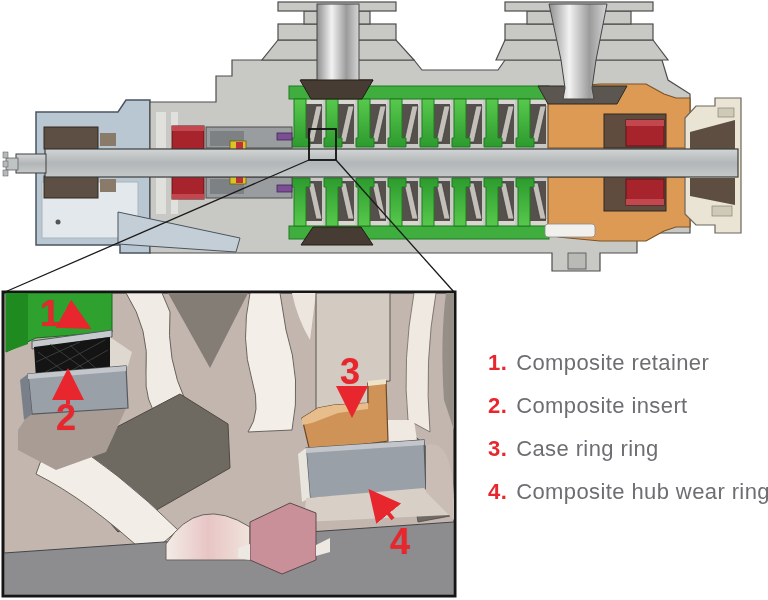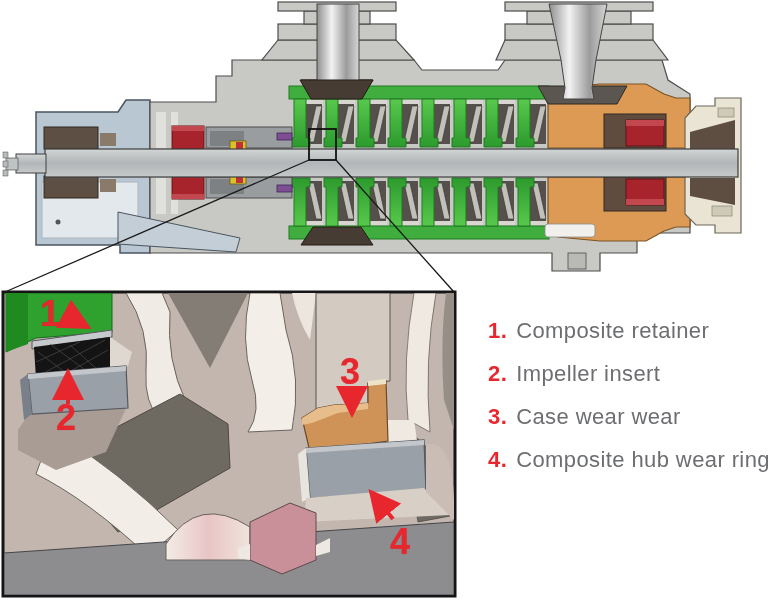--- a/index.html
+++ b/index.html
@@ -6,21 +6,21 @@
   body{width:768px;height:600px;overflow:hidden;position:relative;
        font-family:"Liberation Sans",sans-serif;}
   .stage-wrap{position:absolute;inset:0;width:768px;height:600px;}
   svg{position:absolute;left:0;top:0;}
   .callout-num{position:absolute;font-weight:700;font-size:36px;line-height:1;
                color:#e8262d;text-shadow:0 0 1px rgba(180,0,0,.35);}
   .legend{position:absolute;left:488px;top:318px;width:280px;}
   .legend-item{display:flex;align-items:baseline;height:22px;margin-bottom:21px;
                font-size:22px;letter-spacing:.4px;white-space:nowrap;}
   .legend-num{font-weight:700;color:#e8262d;margin-right:9px;}
-  .legend-label{color:#6d6e71;font-weight:400;}
+  .legend-label{color:#6d6e71;font-weight:400;margin-top:32px;}
 </style>
 </head>
 <body>
 
 <div class="stage-wrap">
 
 <svg width="768" height="600" viewBox="0 0 768 600">
   <defs>
     <linearGradient id="pipeG" x1="0" y1="0" x2="1" y2="0">
       <stop offset="0" stop-color="#8f8f8f"></stop>
@@ -215,25 +215,25 @@
 <div class="callout-num" style="left:340px;top:354px;">3</div>
 <div class="callout-num" style="left:390px;top:524px;">4</div>
 
 <div class="legend">
   <div class="legend-item">
     <span class="legend-num">1.</span>
     <span class="legend-label">Composite retainer</span>
   </div>
   <div class="legend-item">
     <span class="legend-num">2.</span>
-    <span class="legend-label">Impeller insert</span>
+    <span class="legend-label">Composite insert</span>
   </div>
   <div class="legend-item">
     <span class="legend-num">3.</span>
-    <span class="legend-label">Case wear wear</span>
+    <span class="legend-label">Case ring ring</span>
   </div>
   <div class="legend-item">
     <span class="legend-num">4.</span>
     <span class="legend-label">Composite hub wear ring</span>
   </div>
 </div>
 
 </div>
 
 </body></html>

